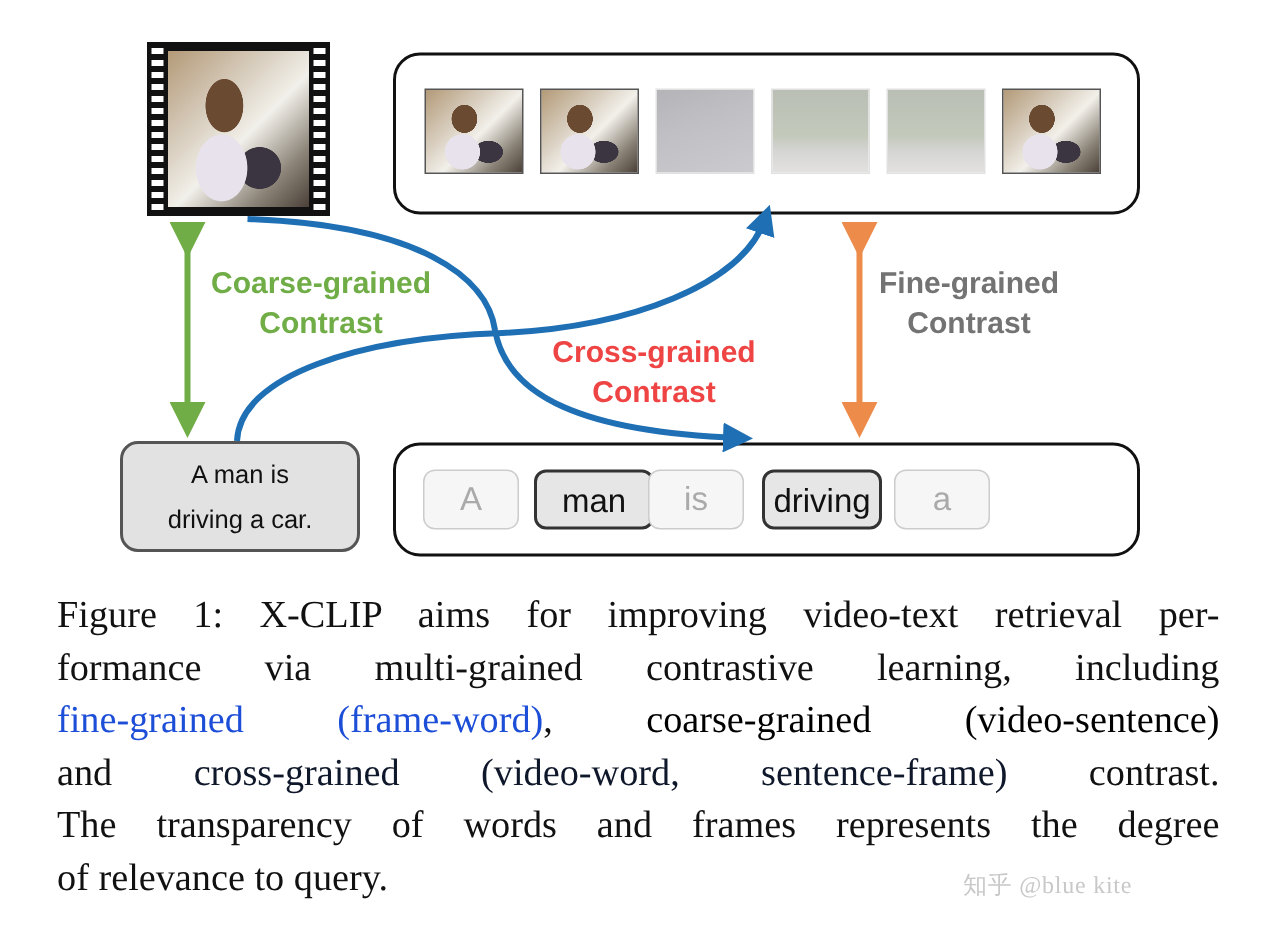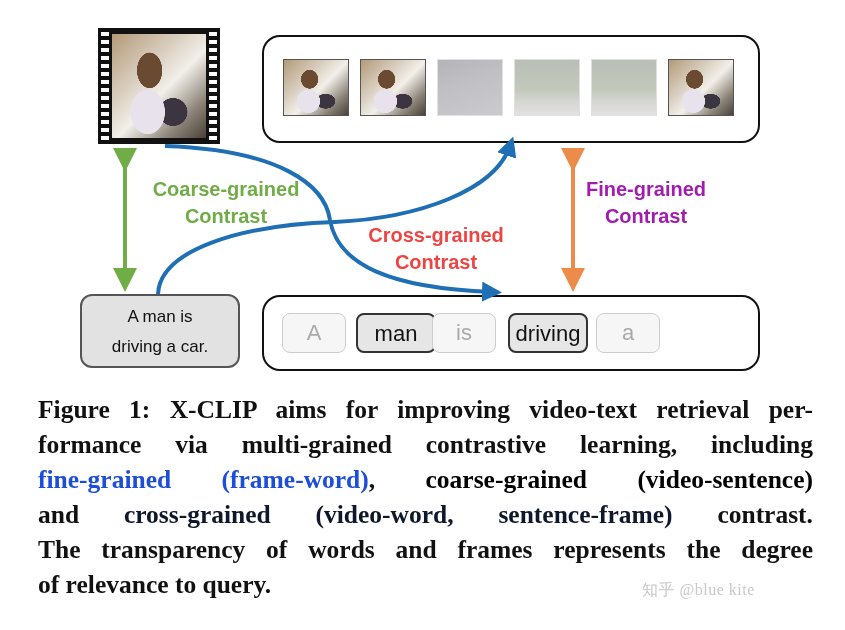--- a/index.html
+++ b/index.html
@@ -23,21 +23,21 @@
   .frame.dim { opacity: 0.35; border-color: #aaa; }
   .frame.dash { background: linear-gradient(160deg, #2c2c36 0%, #4a4a58 40%, #6c6c78 100%); }
   .frame.road { background: linear-gradient(180deg, #3a4a2e 0%, #55663e 55%, #8a8a86 75%, #b0aca6 100%); }
   .words { left: 262px; top: 295px; width: 494px; height: 72px; }
   .word { position: absolute; top: 16px; height: 40px; border: 2px solid #333; border-radius: 8px;
     background: #e6e6e6; font-size: 22px; line-height: 38px; text-align: center; color: #111; box-sizing: border-box; }
   .word.faint { border-color: #ccc; background: #f6f6f6; color: #aaa; border-width: 1.5px; }
   .sentence { left: 80px; top: 294px; width: 160px; height: 74px; border: 2px solid #555; border-radius: 12px;
     background: #e2e2e2; font-size: 17px; line-height: 30px; text-align: center; color: #111; box-sizing: border-box; padding-top: 6px; }
   .label { font-weight: bold; font-size: 20px; line-height: 27px; text-align: center; }
-  .caption { left: 38px; top: 392px; width: 775px; font-family: "Liberation Serif", serif; font-weight: bold;
+  .caption { left: 38px; top: 392px; width: 775px; font-family: "Liberation Serif", serif; font-weight: normal;
     font-size: 25.5px; line-height: 35px; color: #111; text-align: justify; }
   .caption .line { display: block; text-align-last: justify; white-space: nowrap; }
   .caption .line.last { text-align-last: left; }
   .watermark { left: 642px; top: 580px; font-size: 16px; color: #c8c8c8; font-family: Liberation Serif, serif; letter-spacing: 0.5px; }
   svg.overlay { position: absolute; left: 0; top: 0; }
 </style>
 </head>
 <body>
 
 <div class="abs film">
@@ -79,29 +79,29 @@
     <marker id="bh" markerWidth="5" markerHeight="5" refX="2.5" refY="2.5" orient="auto">
         <path d="M0,0 L5,2.5 L0,5 Z" fill="#1f6fb4"></path>
       </marker>
   </defs>
   <line x1="125" y1="160" x2="125" y2="280" stroke="#70ad47" stroke-width="4" marker-start="url(#gh)" marker-end="url(#gh)"></line>
   <line x1="573" y1="160" x2="573" y2="280" stroke="#ed8b4a" stroke-width="4" marker-start="url(#oh)" marker-end="url(#oh)"></line>
   <path d="M165,146 C280,150 325,185 330,220 C338,265 390,288 492,292" fill="none" stroke="#1f6fb4" stroke-width="4" marker-end="url(#bh)"></path>
   <path d="M158,294 C160,250 240,225 335,222 C420,218 495,190 510,146" fill="none" stroke="#1f6fb4" stroke-width="4" marker-end="url(#bh)"></path>
 </svg>
 
-<div class="abs label" style="left:140px;top:176px;width:172px;color:#70ad47">
+<div class="abs label" style="left:128px;top:176px;width:172px;color:#70ad47">
   <div>Coarse-grained</div>
   <div>Contrast</div>
 </div>
 <div class="abs label" style="left:354px;top:222px;width:164px;color:#ef4444">
   <div>Cross-grained</div>
   <div>Contrast</div>
 </div>
-<div class="abs label" style="left:572px;top:176px;width:148px;color:#a21caf">
+<div class="abs label" style="left:572px;top:176px;width:148px;color:#737373">
   <div>Fine-grained</div>
   <div>Contrast</div>
 </div>
 
 <div class="abs caption">
   <span class="line">Figure 1: X-CLIP aims for improving video-text retrieval per-</span>
   <span class="line">formance via multi-grained contrastive learning, including</span>
   <span class="line"><span style="color:#1d4ed8">fine-grained (frame-word)</span><span>, </span><span style="color:#000000">coarse-grained (video-sentence)</span></span>
   <span class="line"><span>and </span><span style="color:#0f172a">cross-grained (video-word, sentence-frame)</span><span> contrast.</span></span>
   <span class="line">The transparency of words and frames represents the degree</span>

